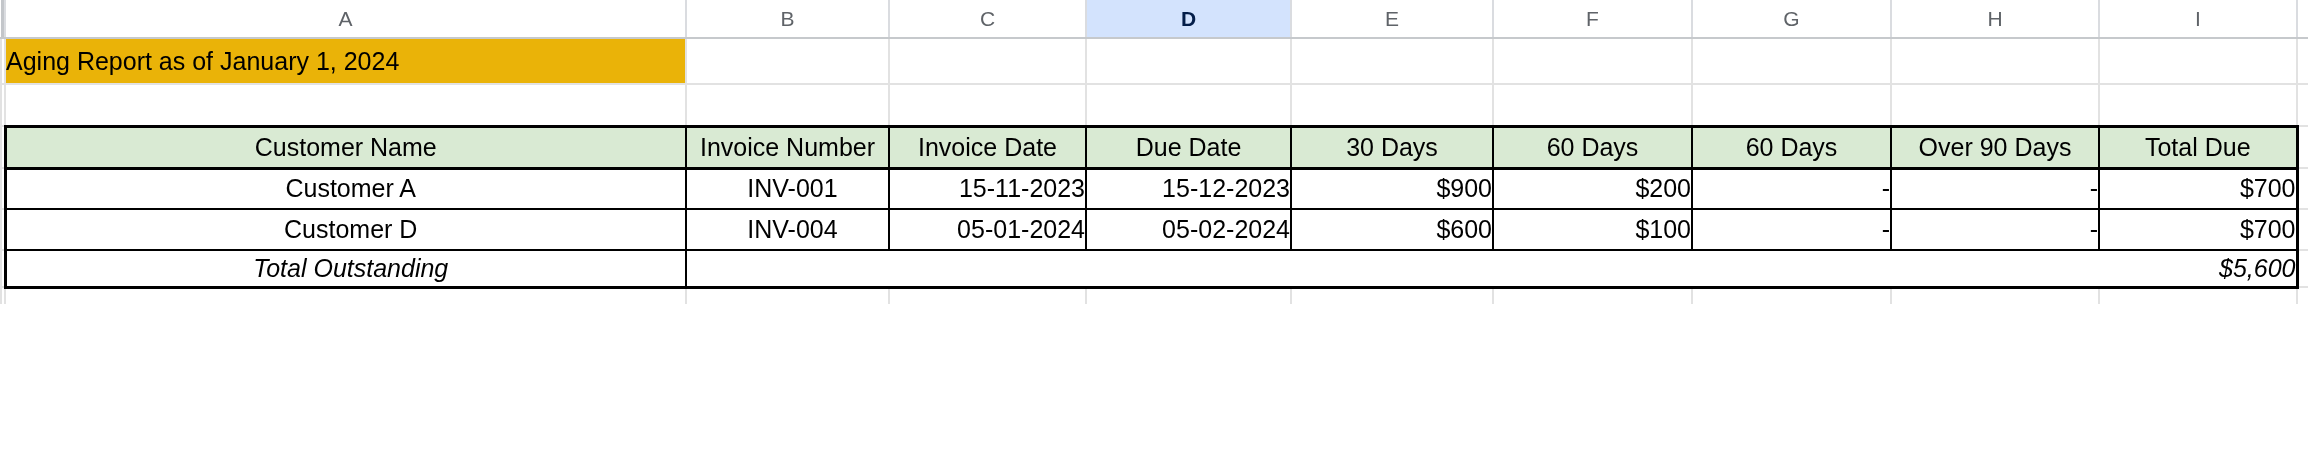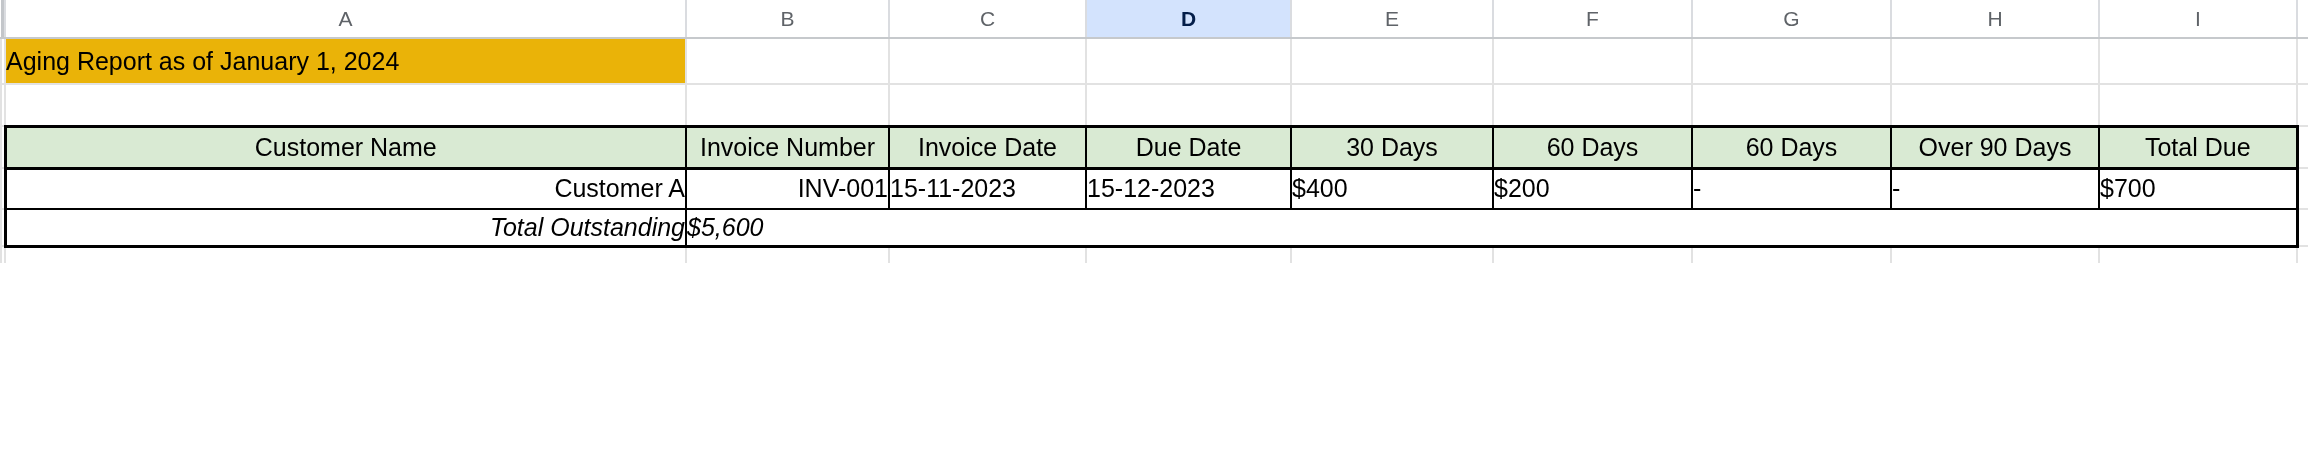--- a/index.html
+++ b/index.html
@@ -73,22 +73,22 @@
     border-top:3px solid #000;
     border-bottom:3px solid #000;
     text-align:center;
     font-weight:400;
   }
   tr.r-data{height:41px;}
   tr.r-total{height:37px;font-style:italic;}
   tr.r-total .tc{border-bottom:3px solid #000;}
   .col-a{border-left:3px solid #000 !important;margin-left:46px;}
   .col-i{border-right:3px solid #000 !important;margin-left:20px;}
-  .left{text-align:right;padding-left:10px !important;}
-  .center{text-align:left;}
+  .left{text-align:center;padding-left:10px !important;}
+  .center{text-align:right;}
 </style>
 </head>
 <body>
 
 <div class="sheet">
 <table class="grid">
   <colgroup>
     <col style="width:4px">
         <col style="width:681px">
         <col style="width:203px">
@@ -158,22 +158,35 @@
     <th class="tc col-i center">Total Due</th>
     <td class="sliver"></td>
   </tr>
 
   <tr class="r-data">
     <td class="gutter"></td>
     <td class="tc col-a left">Customer A</td>
     <td class="tc left">INV-001</td>
     <td class="tc center">15-11-2023</td>
     <td class="tc center">15-12-2023</td>
-    <td class="tc center">$400</td>
+    <td class="tc center">$900</td>
     <td class="tc center">$200</td>
+    <td class="tc center">-</td>
+    <td class="tc center">-</td>
+    <td class="tc col-i center">$700</td>
+    <td class="sliver"></td>
+  </tr>
+  <tr class="r-data">
+    <td class="gutter"></td>
+    <td class="tc col-a left">Customer D</td>
+    <td class="tc left">INV-004</td>
+    <td class="tc center">05-01-2024</td>
+    <td class="tc center">05-02-2024</td>
+    <td class="tc center">$600</td>
+    <td class="tc center">$100</td>
     <td class="tc center">-</td>
     <td class="tc center">-</td>
     <td class="tc col-i center">$700</td>
     <td class="sliver"></td>
   </tr>
 
   <tr class="r-total">
     <td class="gutter"></td>
     <td class="tc col-a left">Total Outstanding</td>
     <td class="tc col-i center" colspan="8">$5,600</td>

